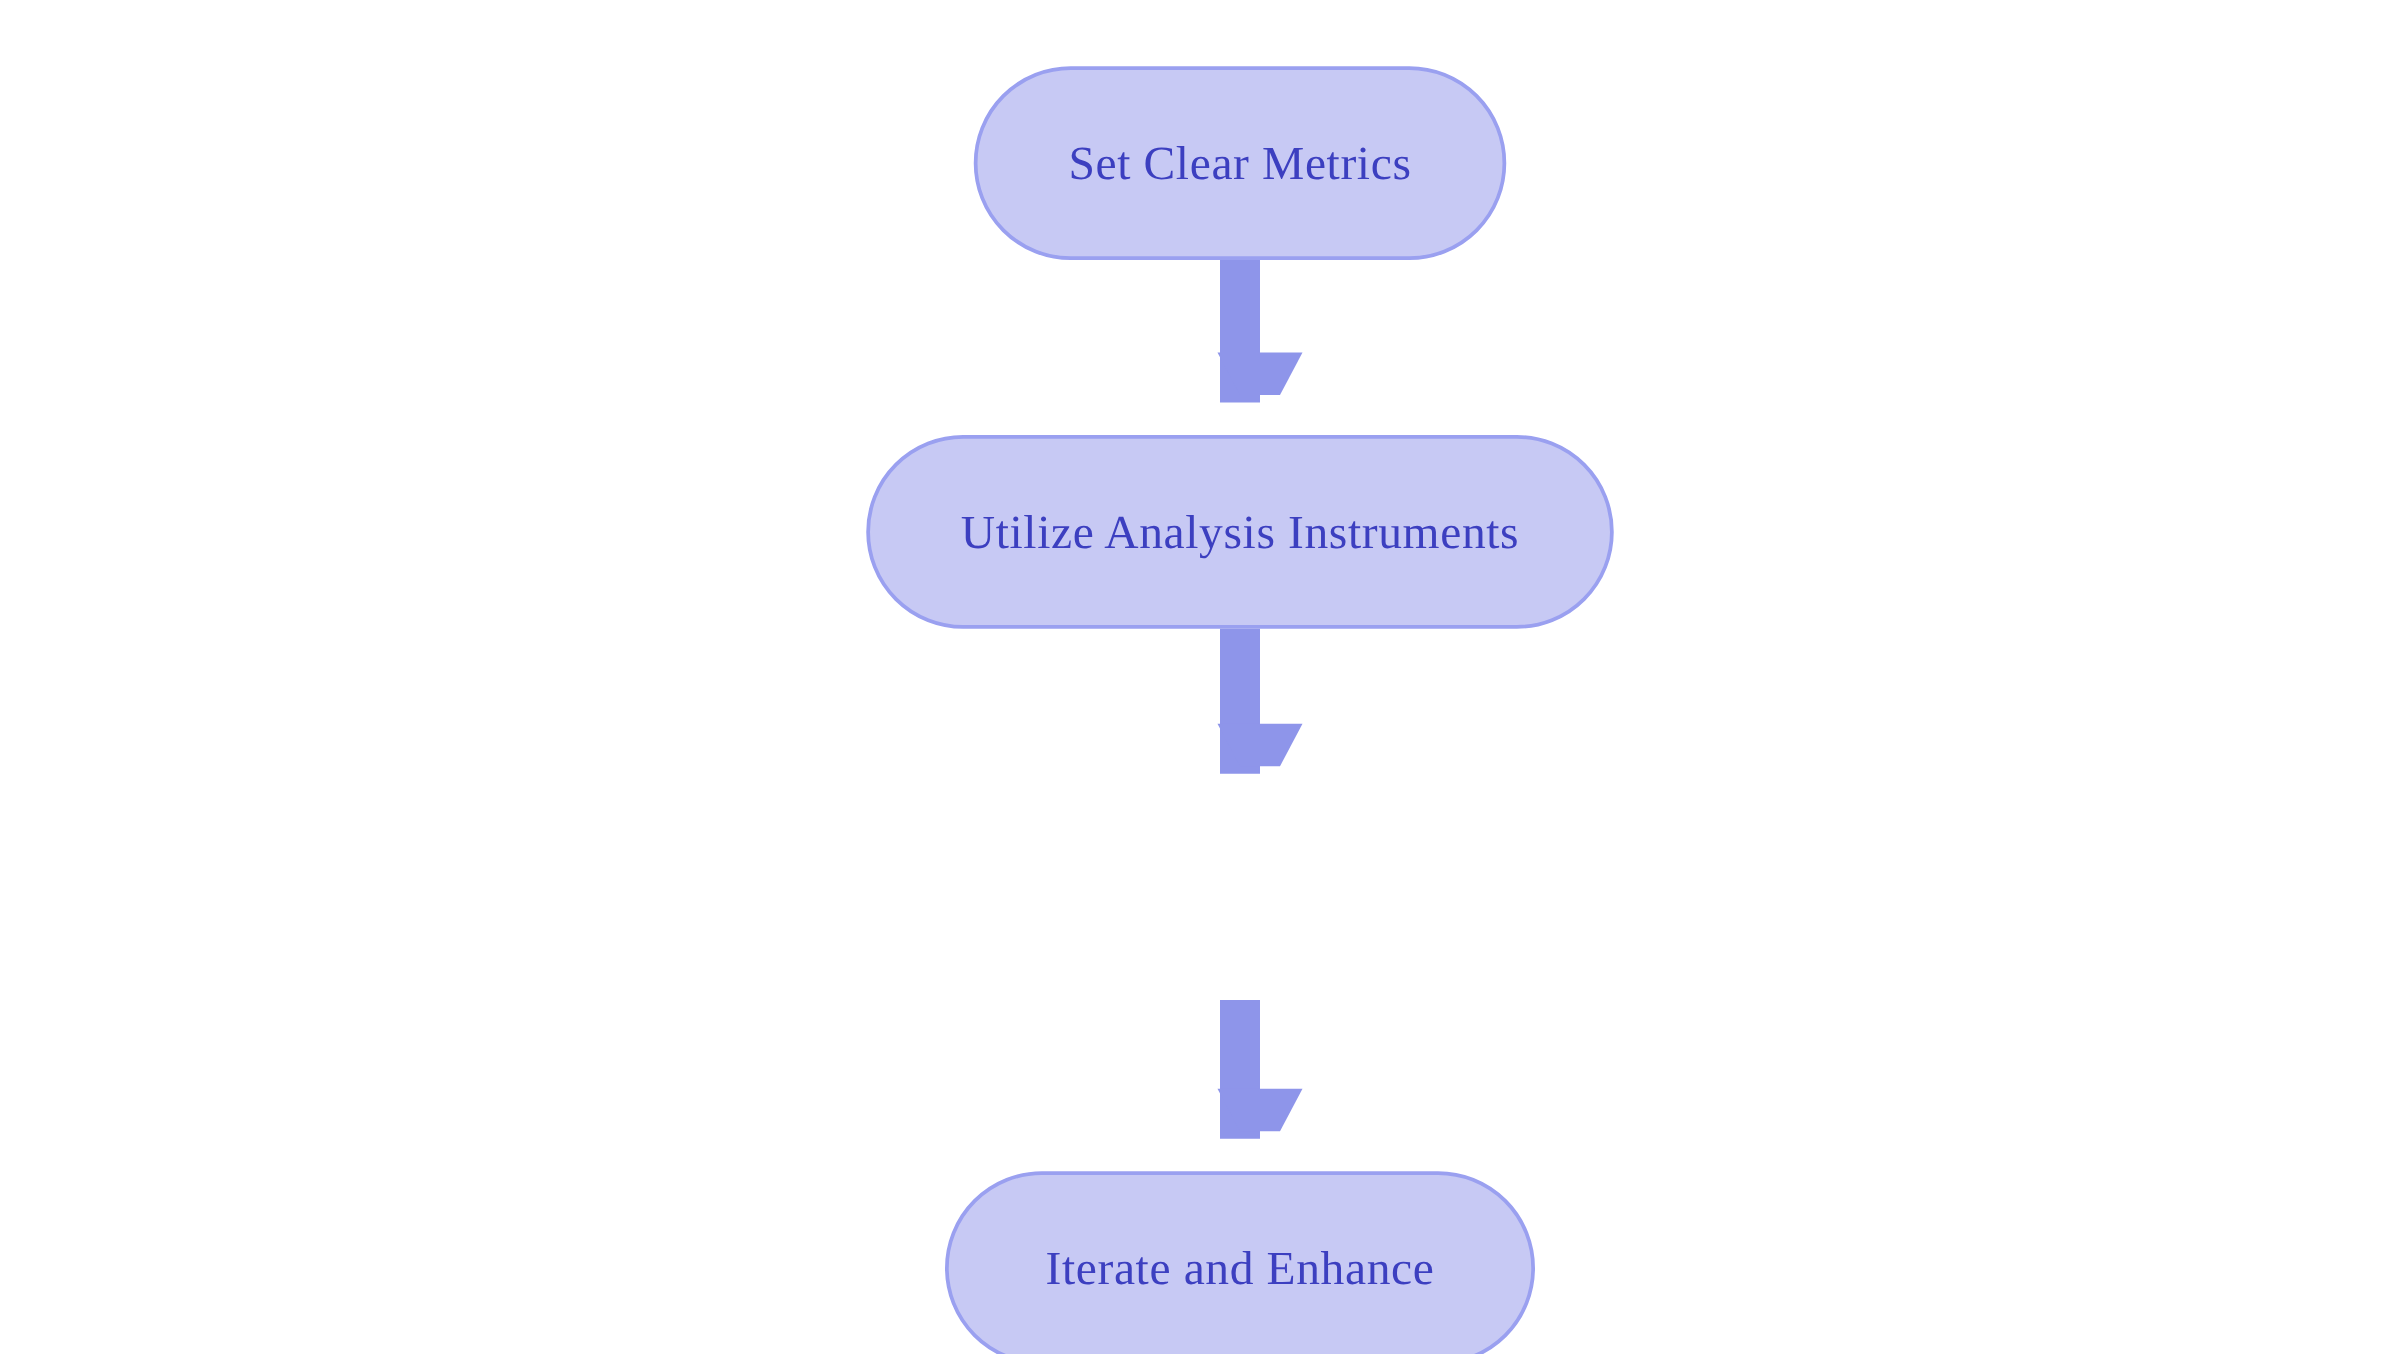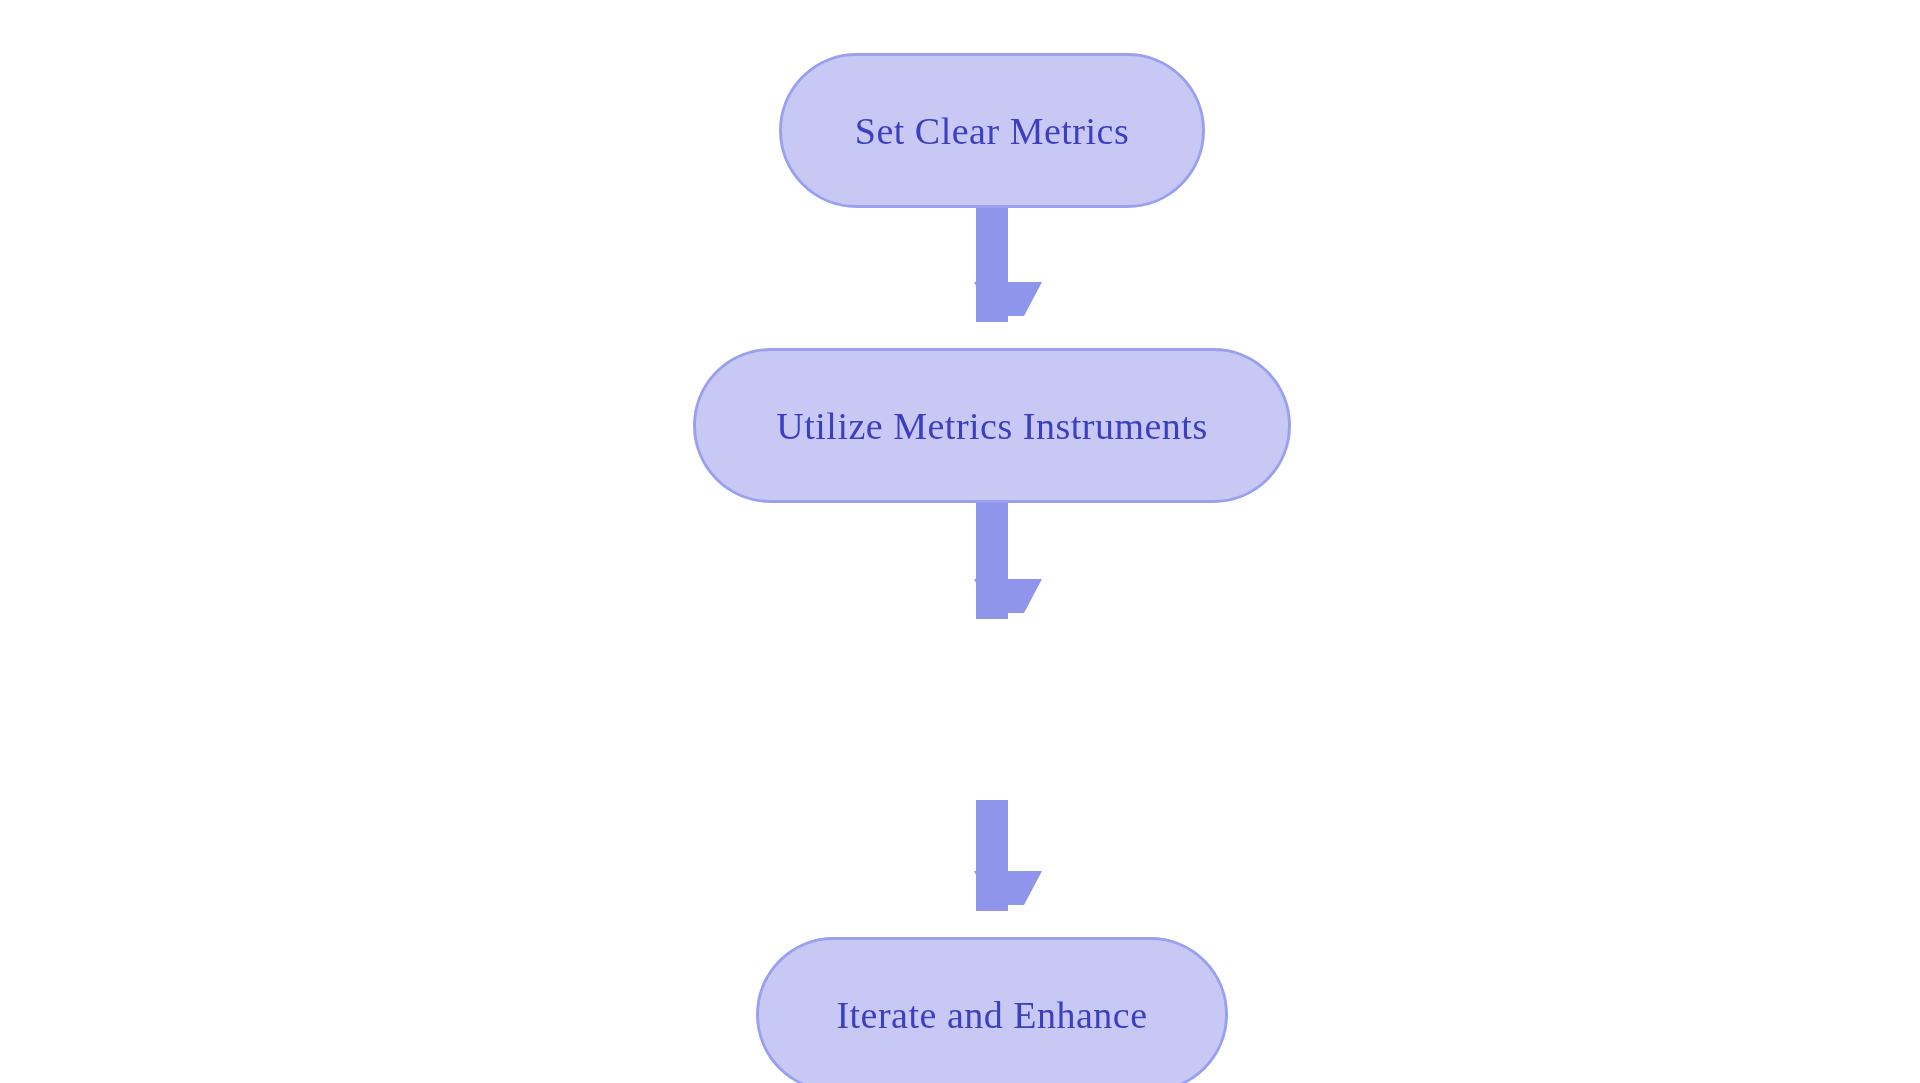--- a/index.html
+++ b/index.html
@@ -82,21 +82,21 @@
   <div class="node n1">
     <span class="node-label">Set Clear Metrics</span>
   </div>
 
   <div class="edge e1">
     <div class="edge-line"></div>
     <div class="edge-head"></div>
   </div>
 
   <div class="node n2">
-    <span class="node-label">Utilize Metrics Instruments</span>
+    <span class="node-label">Utilize Analysis Instruments</span>
   </div>
 
   <div class="edge e2">
     <div class="edge-line"></div>
     <div class="edge-head"></div>
   </div>
 
 
   <div class="edge e3">
     <div class="edge-line"></div>

